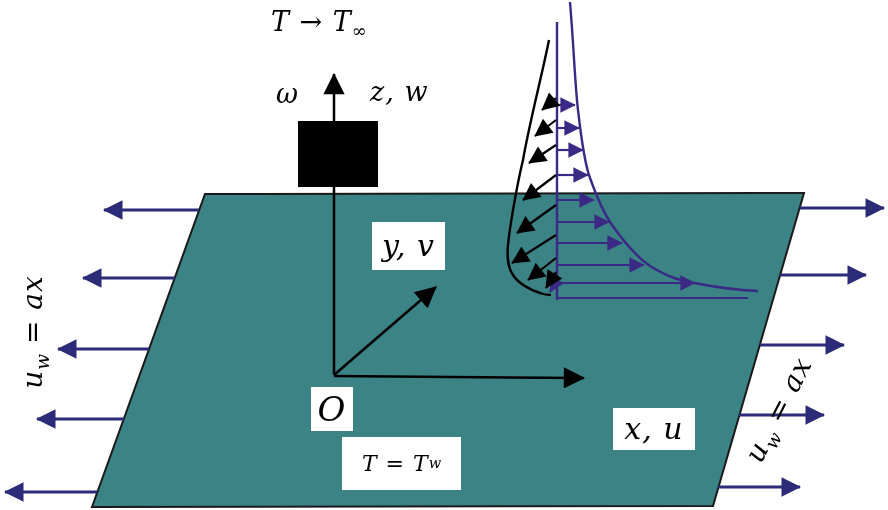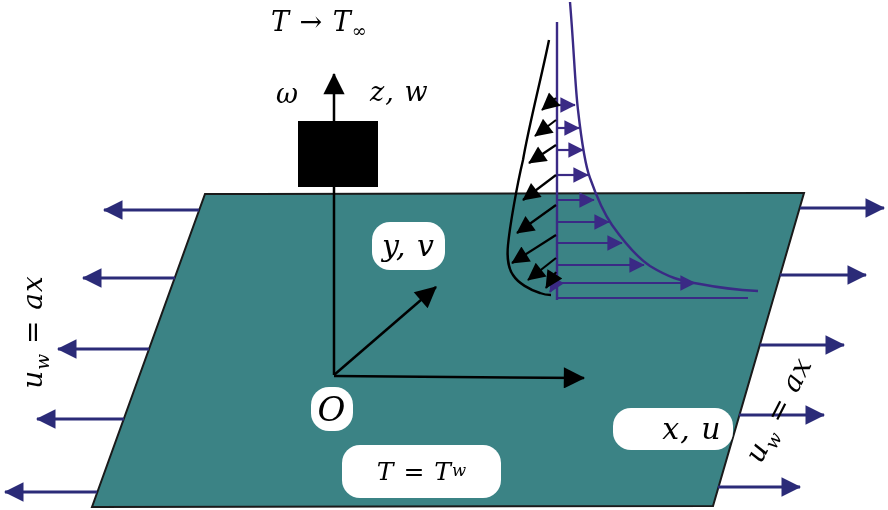--- a/index.html
+++ b/index.html
@@ -24,29 +24,29 @@
   #headBlack path, #headBlackSm path { fill:var(--axis_black); }
   #headPurple path { fill:var(--profile_main); }
 
   .lbl {
     position:absolute; font-style:italic; color:#000; white-space:nowrap;
     line-height:1; letter-spacing:1px;
   }
   .lbl sub { font-size:66%; letter-spacing:0; }
   .boxed {
     background:var(--label_box_bg);
-    display:flex; align-items:center; justify-content:center;border-radius:18px;
+    display:flex; align-items:center; justify-content:center;
   }
   .temp-top   { left:271px; top:8px;   font-size:27px; }
   .omega      { left:276px; top:80px;  font-size:27px; }
   .zw         { left:350px; top:78px;  font-size:27px;margin-left:20px; }
   .yv         { left:372px; top:222px; width:73px;  height:48px; font-size:30px; }
   .origin     { left:311px; top:387px; width:42px;  height:44px; font-size:34px; }
-  .wall-temp  { left:342px; top:437px; width:159px; height:53px; font-size:25px;margin-top:8px; }
-  .xu         { left:613px; top:408px; width:82px;  height:42px; font-size:30px;padding-left:38px; }
+  .wall-temp  { left:342px; top:437px; width:119px; height:53px; font-size:22px; }
+  .xu         { left:613px; top:408px; width:82px;  height:42px; font-size:30px; }
   .stretch-lbl{ font-size:28px; }
   .stretch-left  { left:36px;  top:332px; transform:translate(-50%,-50%) rotate(-90deg); }
   .stretch-right { left:781px; top:411px; transform:translate(-50%,-50%) rotate(-63deg); }
 </style>
 </head>
 <body>
 
 <svg class="canvas" width="888" height="510" viewBox="0 0 888 510" aria-hidden="true">
   <defs>
     <marker id="headNavy" viewBox="0 0 10 10" refX="9.5" refY="5" markerWidth="10" markerHeight="6.5" orient="auto">

